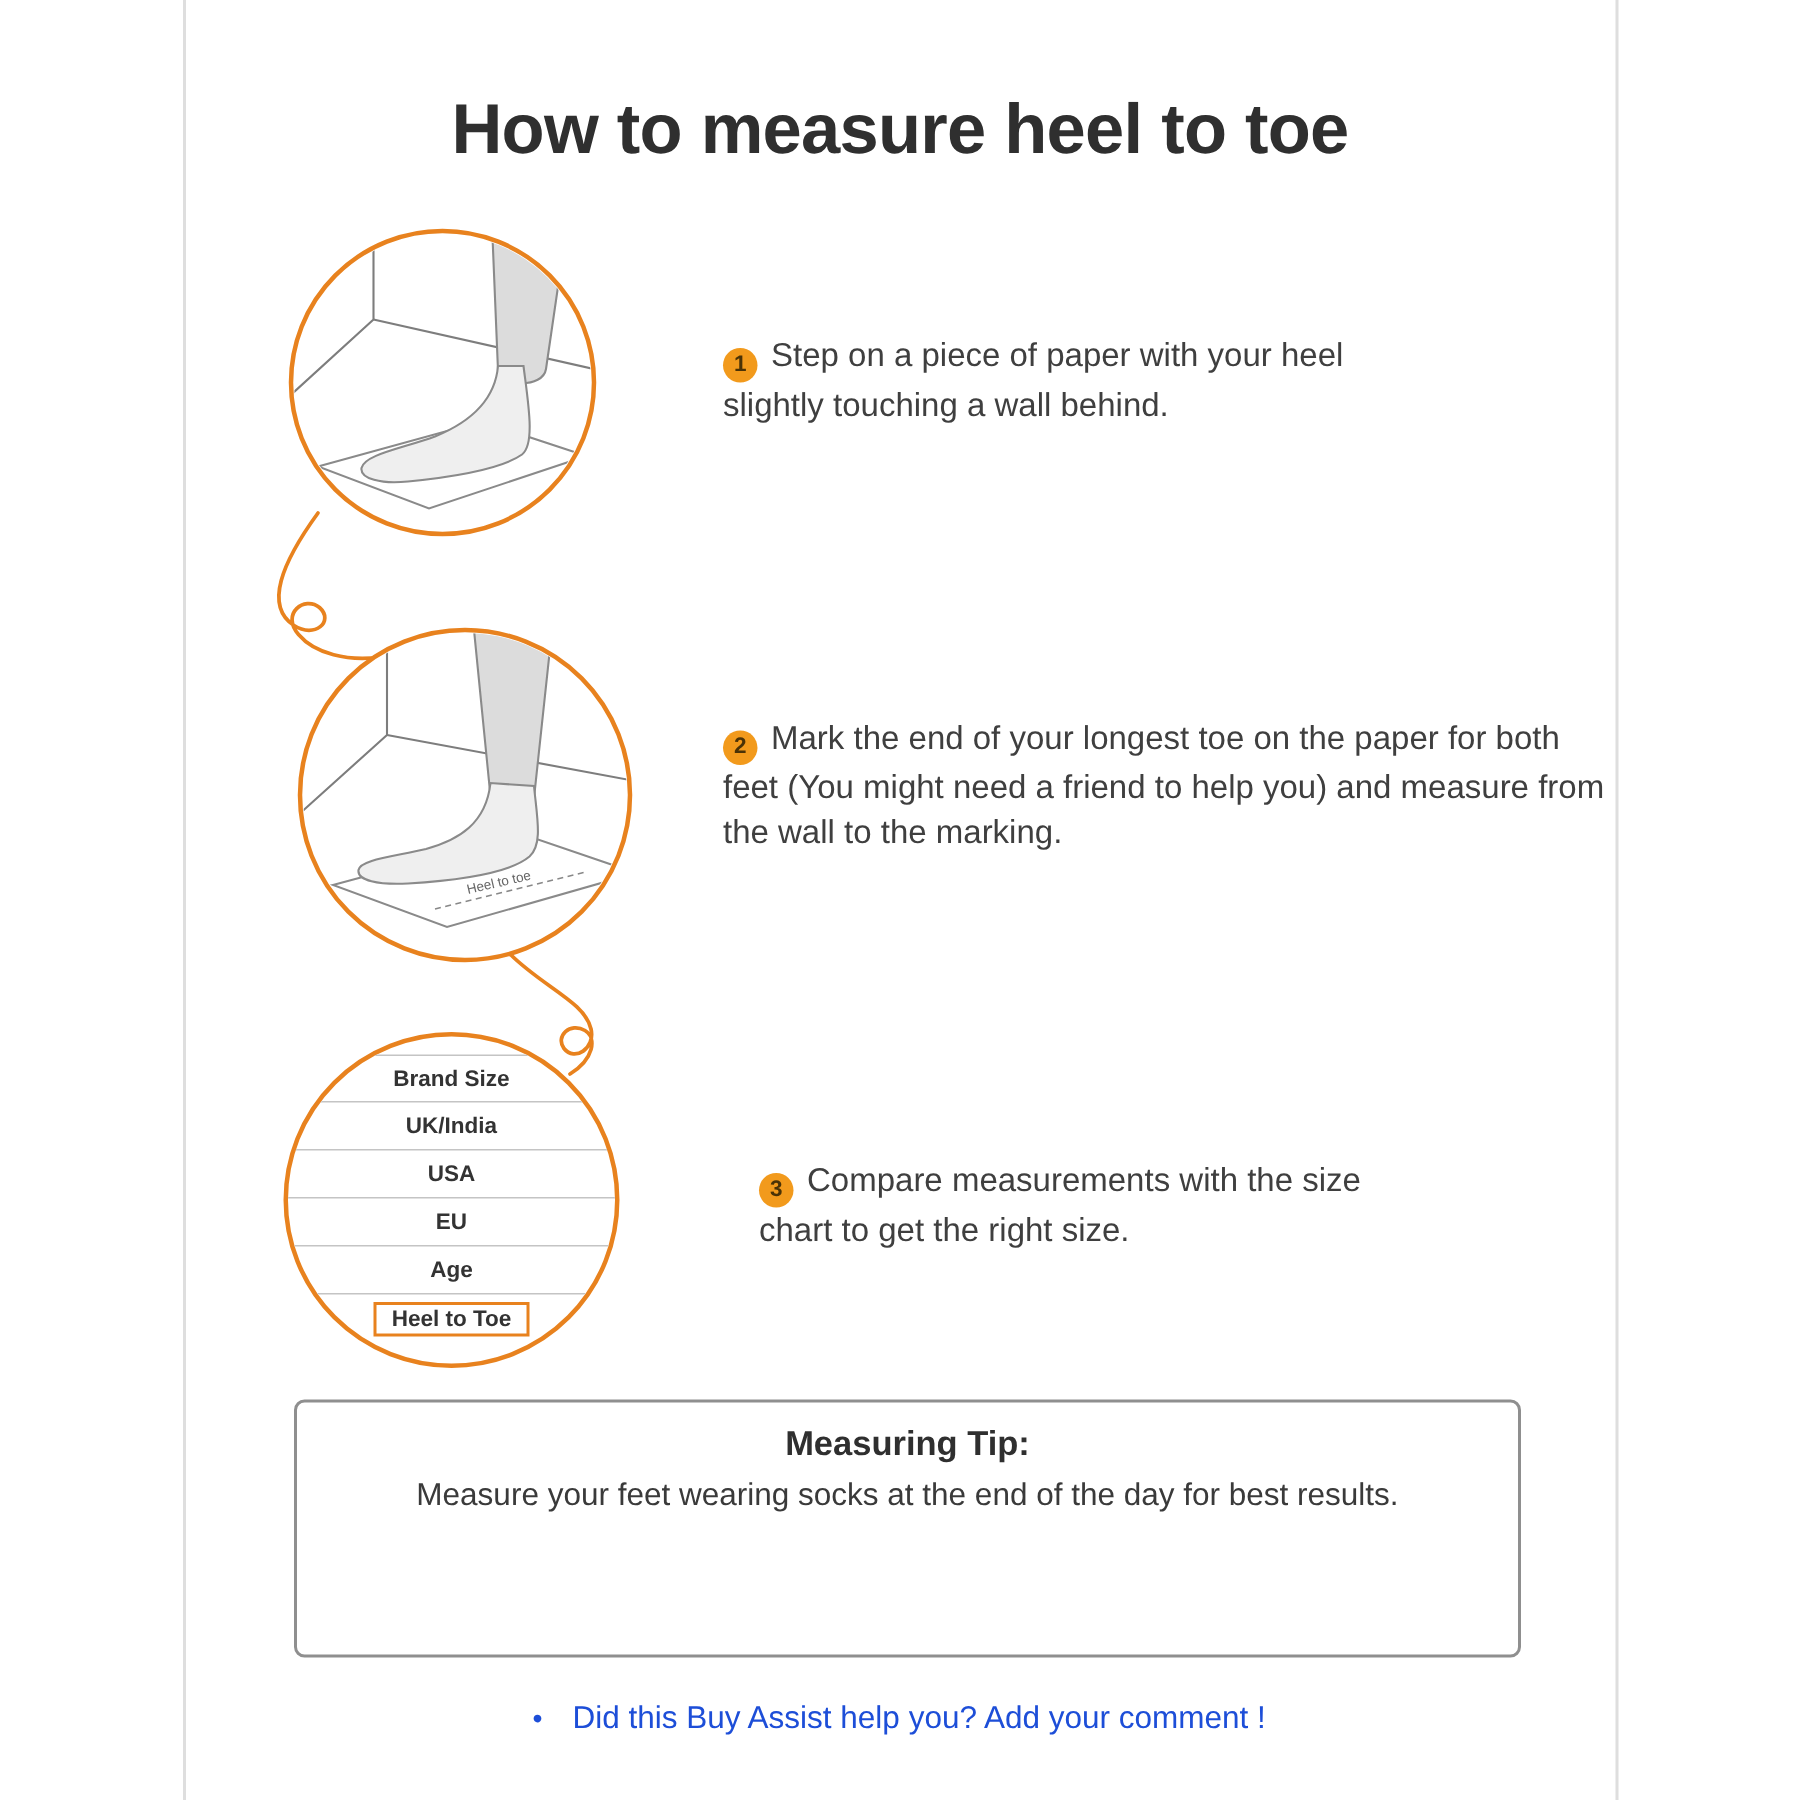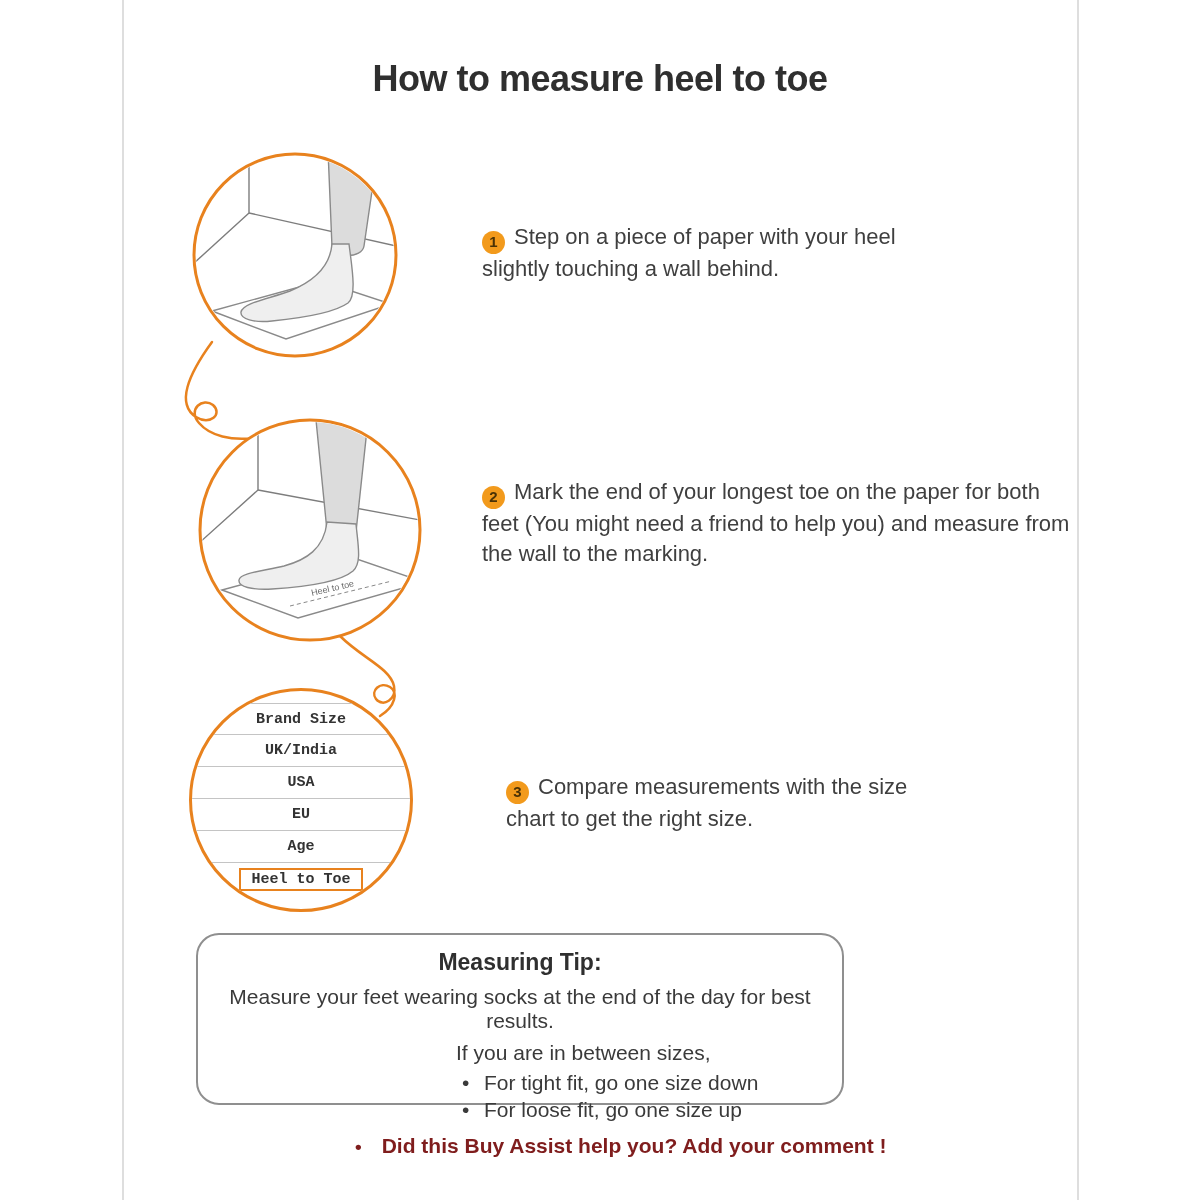--- a/index.html
+++ b/index.html
@@ -9,21 +9,21 @@
   *{box-sizing:border-box;margin:0;padding:0;}
   html,body{width:1200px;height:1200px;background:#ffffff;overflow:hidden;}
   body{position:relative;font-family:"Liberation Sans",sans-serif;color:var(--color-text);}
 
   .edge-line{position:absolute;top:0;bottom:0;width:2px;background:#dedede;}
   .edge-line.left{left:122px;}
   .edge-line.right{left:1077px;}
 
   .title{
     position:absolute;top:58px;left:0;width:100%;
-    text-align:center;font-size:36px;font-weight:bold;color:#2f2f2f;
+    text-align:center;font-size:47px;font-weight:bold;color:#2f2f2f;
     letter-spacing:-0.5px;
   }
 
   svg.art{position:absolute;left:0;top:0;z-index:1;}
   .big-circle{fill:#ffffff;stroke:var(--color-accent);stroke-width:3;}
   .connector{fill:none;stroke:var(--color-accent);stroke-width:2.5;stroke-linecap:round;}
   .wline{fill:none;stroke:#7d7d7d;stroke-width:1.4;stroke-linejoin:round;}
   .paper{fill:#ffffff;stroke:#8a8a8a;stroke-width:1.4;}
   .leg{fill:#dcdcdc;stroke:#8a8a8a;stroke-width:1.4;}
   .foot{fill:#efefef;stroke:#8a8a8a;stroke-width:1.4;}
@@ -34,21 +34,20 @@
   .chart-circle{
     position:absolute;left:189px;top:688px;width:224px;height:224px;
     border-radius:50%;border:3px solid var(--color-accent);
     background:#ffffff;overflow:hidden;z-index:2;
   }
   .chart-rows{padding-top:12px;}
   .chart-row{
     height:32px;display:flex;align-items:center;justify-content:center;
     font-size:15px;font-weight:bold;color:#333333;
     border-bottom:1px solid #c4c4c4;
-    font-family:Liberation Mono, monospace;
   }
   .chart-row:first-child{border-top:1px solid #c4c4c4;}
   .chart-row.highlight{border-bottom:none;}
   .hl-box{
     display:inline-block;border:2px solid var(--color-accent);
     padding:1px 10px;background:#ffffff;
   }
 
   
   .step{position:absolute;font-size:22px;line-height:30px;color:#3f3f3f;z-index:2;margin-left:32px;}
@@ -57,33 +56,33 @@
     background:#f29a1c;color:#4a3206;font-size:15px;font-weight:bold;
     align-items:center;justify-content:center;margin-right:9px;
     vertical-align:-3px;
   }
   #step-1{left:450px;top:222px;width:478px;}
   #step-2{left:450px;top:477px;width:588px;}
   #step-3{left:474px;top:772px;width:450px;}
 
   
   .tip-box{
-    position:absolute;left:196px;top:933px;width:648px;height:172px;
-    border:2px solid #8f8f8f;border-radius:23px;background:#ffffff;z-index:2;
+    position:absolute;left:196px;top:933px;width:818px;height:172px;
+    border:2px solid #8f8f8f;border-radius:7px;background:#ffffff;z-index:2;
     padding-top:14px;font-size:21px;color:#3a3a3a;
   }
   .tip-title{text-align:center;font-size:23px;font-weight:bold;color:#2f2f2f;margin-bottom:9px;}
   .tip-line1{text-align:center;margin-bottom:8px;}
   .tip-sub{margin-left:258px;}
   .tip-line2{margin-bottom:4px;}
   .tip-bullet{position:relative;padding-left:28px;line-height:27px;}
   .tip-bullet .dot::before{content:"\2022";position:absolute;left:6px;color:#3a3a3a;}
 
   
-  .footer{position:absolute;left:355px;top:1134px;z-index:2;font-size:21px;font-weight:bold;color:#7f1d1d;}
+  .footer{position:absolute;left:355px;top:1134px;z-index:2;font-size:21px;font-weight:normal;color:#1d4ed8;}
   .footer .dot::before{content:"\2022";margin-right:20px;font-size:19px;}
 </style>
 </head>
 <body>
 
 <div class="edge-line left"></div>
 <div class="edge-line right"></div>
 
 <h1 class="title">How to measure heel to toe</h1>
 
@@ -154,22 +153,17 @@
 <div class="step" id="step-2">
   <span class="badge">2</span><span>Mark the end of your longest toe on the paper for both feet (You might need a friend to help you) and measure from the wall to the marking.</span>
 </div>
 <div class="step" id="step-3">
   <span class="badge">3</span><span>Compare measurements with the size chart to get the right size.</span>
 </div>
 
 <div class="tip-box">
   <div class="tip-title">Measuring Tip:</div>
   <div class="tip-line1">Measure your feet wearing socks at the end of the day for best results.</div>
-  <div class="tip-sub">
-    <div class="tip-line2">If you are in between sizes,</div>
-    <div class="tip-bullet"><span class="dot"></span><span>For tight fit, go one size down</span></div>
-    <div class="tip-bullet"><span class="dot"></span><span>For loose fit, go one size up</span></div>
-  </div>
 </div>
 
 <div class="footer">
   <span class="dot"></span><span>Did this Buy Assist help you? Add your comment !</span>
 </div>
 
 </body></html>

